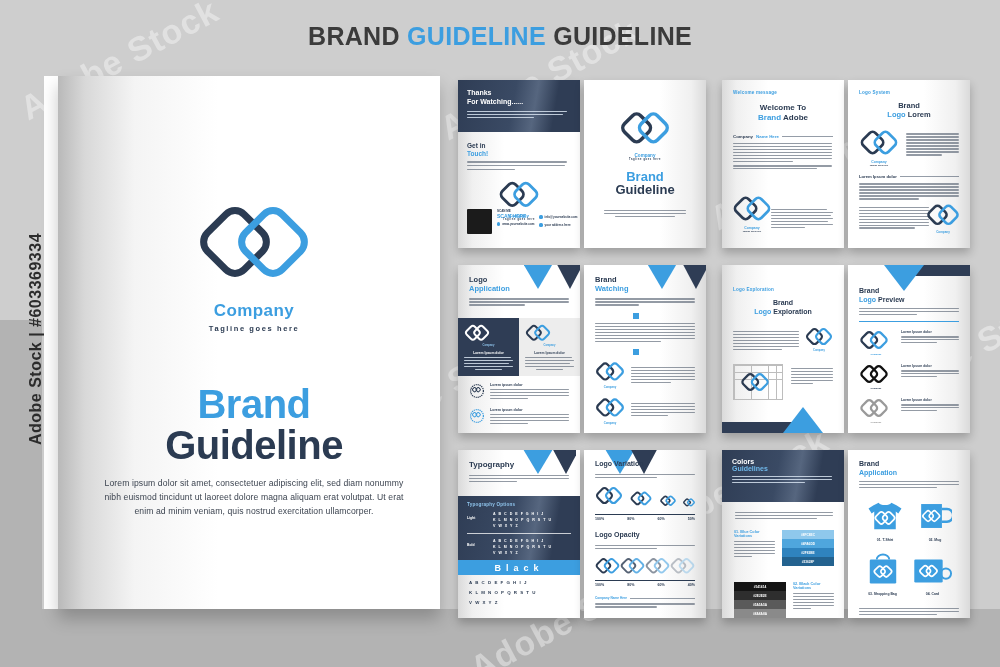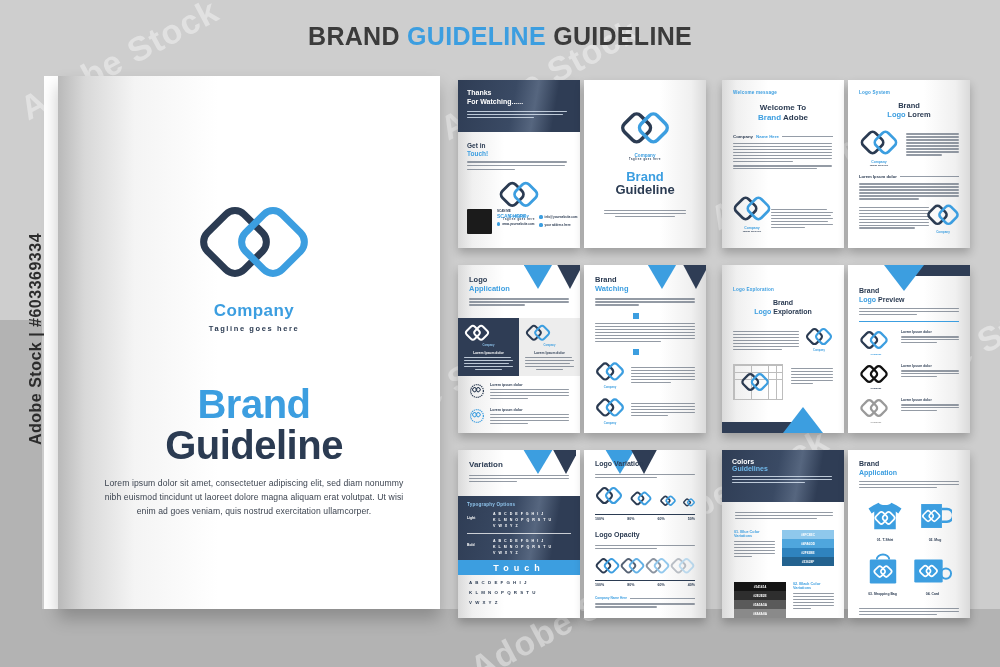--- a/index.html
+++ b/index.html
@@ -155,21 +155,21 @@
         </span>
         <div id="cover-company">Company</div>
         <div id="cover-tagline">Tagline goes here</div>
       </div>
 
       <div id="cover-title">
         <div class="l1">Brand</div>
         <div class="l2">Guideline</div>
       </div>
 
-      <div id="cover-body">Lorem ipsum dolor sit amet, consectetuer adipiscing elit, sed diam nonummy nibh euismod tincidunt ut laoreet dolore magna aliquam erat volutpat. Ut wisi enim ad goes veniam, quis nostrud exercitation ullamcorper.</div>
+      <div id="cover-body">Lorem ipsum dolor sit amet, consectetuer adipiscing elit, sed diam nonummy nibh euismod tincidunt ut laoreet dolore magna aliquam erat volutpat. Ut erat enim ad minim veniam, quis nostrud exercitation ullamcorper.</div>
     </div>
   </div>
 </div>
 
 <div id="grid">
 
   <div class="spread" style="left:0; top:0;">
     <div class="spread-pages">
 
       <div class="pg">
@@ -677,21 +677,21 @@
 
   <div class="spread" style="left:0; top:370px;">
     <div class="spread-pages">
 
       <div class="pg">
         <div style="position:absolute;right:4px;top:0;width:56px;height:30px;overflow:hidden;">
           <div style="position:absolute;right:20px;top:-6px;width:0;height:0;border-left:18px solid transparent;border-right:18px solid transparent;border-top:30px solid #3c9ee0;"></div>
           <div style="position:absolute;right:-6px;top:-6px;width:0;height:0;border-left:16px solid transparent;border-right:16px solid transparent;border-top:30px solid #2f3d55;"></div>
         </div>
         <div class="pg-in">
-          <div class="ttl" style="font-size:8px;">Variation</div>
+          <div class="ttl" style="font-size:8px;">Typography</div>
           <div class="lines sm" style="margin-top:5px;">
             <i style="width:100%"></i>
               <i style="width:100%"></i>
               <i style="width:48%"></i>
           </div>
         </div>
         <div class="navy-grad" style="position:absolute;left:0;right:0;top:46px;height:64px;padding:6px 9px;">
           <div class="kick w">Typography Options</div>
           <div style="display:flex;margin-top:5px;">
             <div style="width:26px;font-size:3.4px;font-weight:700;color:#fff;padding-top:4px;">Light</div>
@@ -704,21 +704,21 @@
           <div style="height:1px;background:#fff;opacity:.75;margin:5px 0;"></div>
           <div style="display:flex;">
             <div style="width:26px;font-size:3.4px;font-weight:700;color:#fff;padding-top:4px;">Bold</div>
             <div style="flex:1;">
               <div class="alpha-row w" style="justify-content:flex-start;">A B C D E F G H I J</div>
               <div class="alpha-row w" style="justify-content:flex-start;margin-top:2px;">K L M N O P Q R S T U</div>
               <div class="alpha-row w" style="justify-content:flex-start;margin-top:2px;">V W X Y Z</div>
             </div>
           </div>
         </div>
-        <div class="roboto-bar" style="position:absolute;left:0;right:0;top:110px;">Touch</div>
+        <div class="roboto-bar" style="position:absolute;left:0;right:0;top:110px;">Black</div>
         <div style="position:absolute;left:11px;right:11px;top:130px;">
           <div class="alpha-row" style="justify-content:space-between;">A B C D E F G H I J</div>
           <div class="alpha-row" style="justify-content:space-between;margin-top:5px;">K L M N O P Q R S T U</div>
           <div class="alpha-row" style="justify-content:flex-start;gap:9px;margin-top:5px;">V W X Y Z</div>
         </div>
       </div>
 
       <div class="pg rev">
         <div style="position:absolute;left:18px;top:0;width:64px;height:30px;overflow:hidden;">
           <div style="position:absolute;left:0;top:-6px;width:0;height:0;border-left:18px solid transparent;border-right:18px solid transparent;border-top:30px solid #3c9ee0;"></div>

